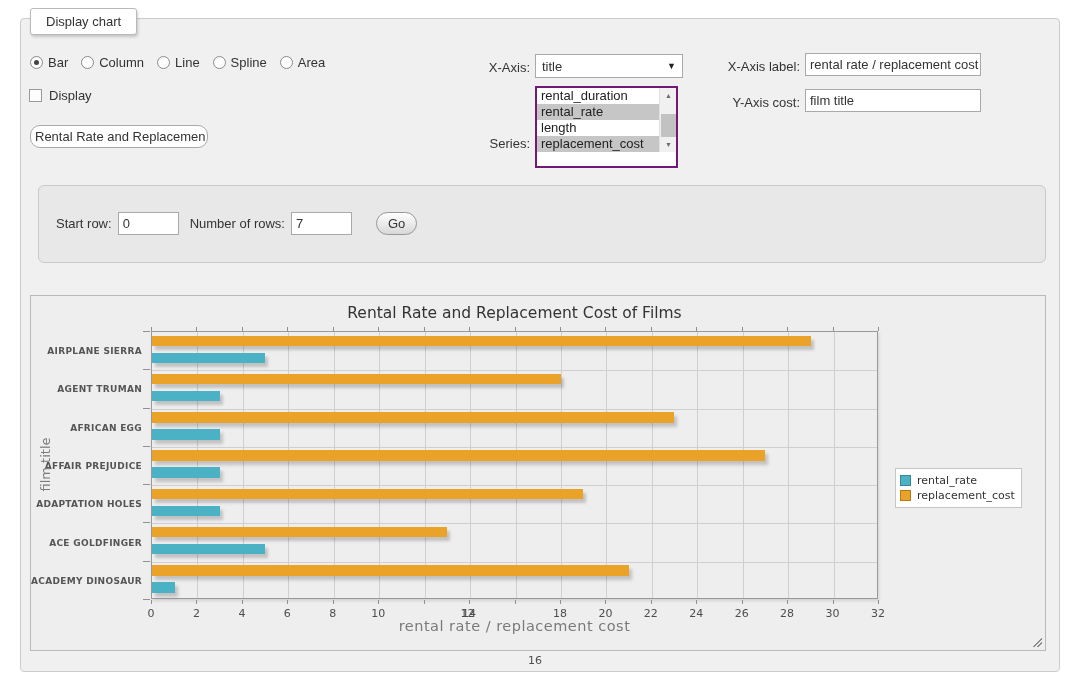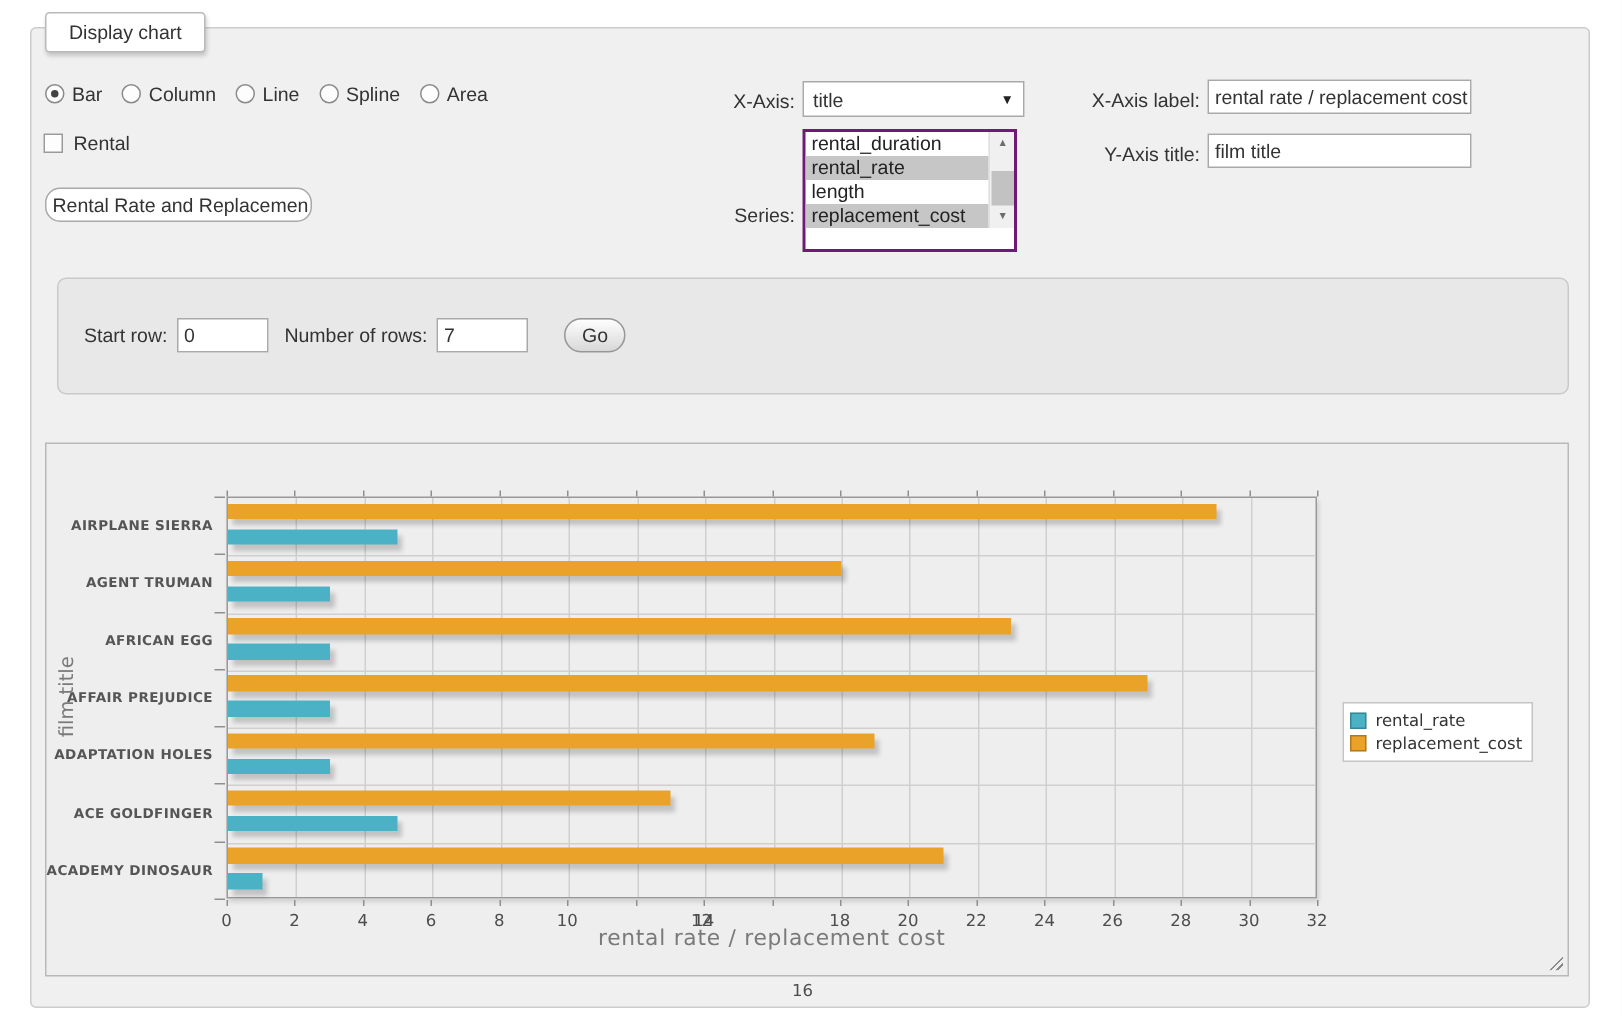--- a/index.html
+++ b/index.html
@@ -116,21 +116,21 @@
       <span class="ctl-label">Spline</span>
     </span>
     <span class="radio-item">
       <span class="radio-circle"></span>
       <span class="ctl-label">Area</span>
     </span>
   </div>
 
 <div id="stacked-row" class="abs">
   <span class="checkbox"></span>
-  <span class="ctl-label">Rental</span>
+  <span class="ctl-label">Display</span>
 </div>
 
 <div id="title-input" class="abs text-input">Rental Rate and Replacemen</div>
 
 <div id="xaxis-label" class="abs ctl-label right-lab">X-Axis:</div>
 <div id="xaxis-select" class="abs">
   <span>title</span>
   <span class="arrow">▼</span>
 </div>
 
@@ -144,33 +144,34 @@
     </div>
   <div id="series-scrollbar">
     <div id="sb-up" class="sb-btn">▲</div>
     <div id="sb-thumb"></div>
     <div id="sb-down" class="sb-btn">▼</div>
   </div>
 </div>
 
 <div id="xlab-label" class="abs ctl-label right-lab">X-Axis label:</div>
 <div id="xlab-input" class="abs text-input">rental rate / replacement cost</div>
-<div id="ylab-label" class="abs ctl-label right-lab">Y-Axis title:</div>
+<div id="ylab-label" class="abs ctl-label right-lab">Y-Axis cost:</div>
 <div id="ylab-input" class="abs text-input">film title</div>
 
 <div id="pag-panel" class="abs"></div>
 <div id="pag-row" class="abs">
   <span class="ctl-label">Start row:</span>
   <span class="text-input pag-input">0</span>
   <span class="ctl-label" style="margin-left:5px;">Number of rows:</span>
   <span class="text-input pag-input">7</span>
   <button id="go-button">Go</button>
 </div>
 
 <div id="chart-panel" class="abs">
+  <div id="chart-title">Rental Rate and Replacement Cost of Films</div>
   <div id="grid-box">
       <div class="vgrid" style="left: 45.4px;"></div>
       <div class="vgrid" style="left: 90.9px;"></div>
       <div class="vgrid" style="left: 136.3px;"></div>
       <div class="vgrid" style="left: 181.8px;"></div>
       <div class="vgrid" style="left: 227.2px;"></div>
       <div class="vgrid" style="left: 272.6px;"></div>
       <div class="vgrid" style="left: 318.1px;"></div>
       <div class="vgrid" style="left: 363.5px;"></div>
       <div class="vgrid" style="left: 408.9px;"></div>

